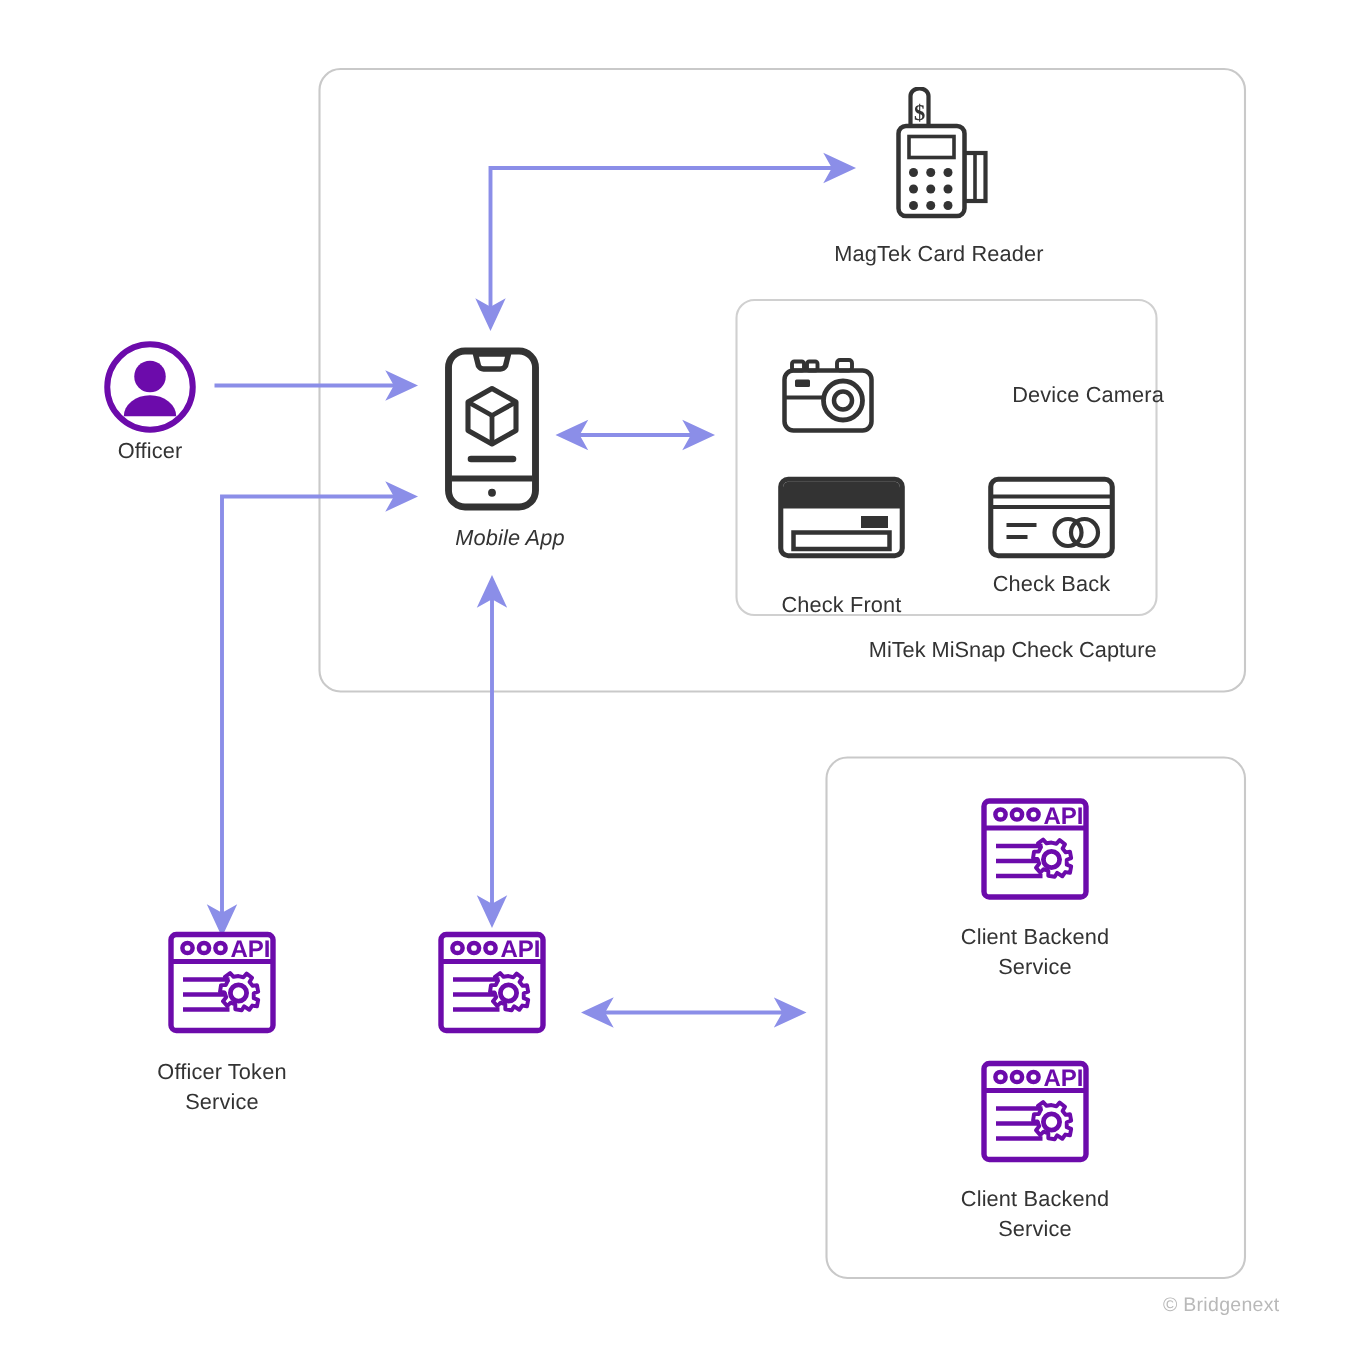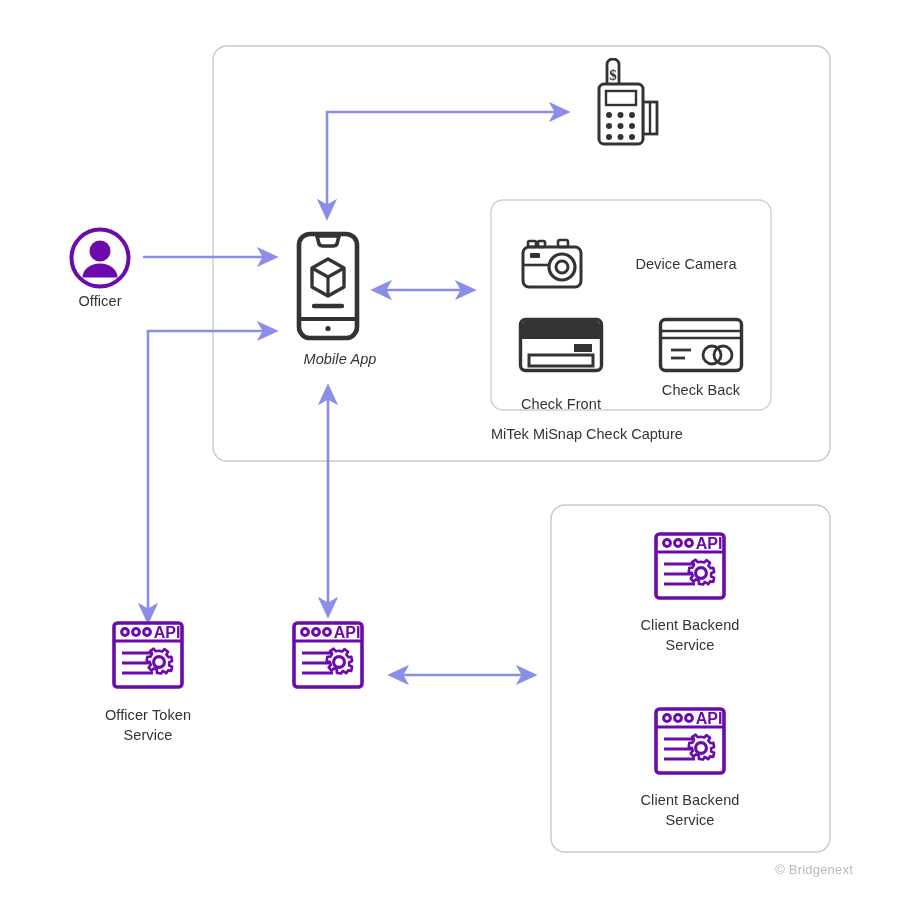--- a/index.html
+++ b/index.html
@@ -17,21 +17,21 @@
   .label{
     position:absolute;
     text-align:center;
     font-size:14.5px;
     color:#333333;
     line-height:1.35;
     white-space:pre;
     letter-spacing:.1px;
   }
   .group-label{
-    position:absolute;text-align:left;font-size:14.5px;color:#333333;white-space:pre;
+    position:absolute;text-align:right;font-size:14.5px;color:#333333;white-space:pre;
   }
   .footer{
     position:absolute;right:48px;bottom:28px;
     font-size:13px;color:#b9b9b9;letter-spacing:.2px;
   }
 </style>
 </head>
 <body>
 
 <div id="stage">
@@ -107,34 +107,35 @@
           <circle cx="46" cy="57" r="3"></circle>
         <circle cx="23" cy="68" r="3"></circle>
           <circle cx="34.5" cy="68" r="3"></circle>
           <circle cx="46" cy="68" r="3"></circle>
         <circle cx="23" cy="79" r="3"></circle>
           <circle cx="34.5" cy="79" r="3"></circle>
           <circle cx="46" cy="79" r="3"></circle>
       </g>
     </svg>
   </div>
+  <div class="label" style="left:516px;top:161px;width:220px;">MagTek Card Reader</div>
 
   <div class="node" style="left:520px;top:238px;">
     <svg width="64" height="52" viewBox="0 0 64 52">
       <rect x="8" y="3" width="8" height="6" rx="1.5" fill="none" stroke="#333" stroke-width="2.6"></rect>
       <rect x="18" y="3" width="7" height="6" rx="1.5" fill="none" stroke="#333" stroke-width="2.6"></rect>
       <rect x="38" y="2" width="10" height="7" rx="2" fill="none" stroke="#333" stroke-width="2.6"></rect>
       <rect x="3" y="9" width="58" height="40" rx="6" ry="6" fill="none" stroke="#333" stroke-width="3"></rect>
       <line x1="4" y1="27" x2="30" y2="27" stroke="#333" stroke-width="2.6"></line>
       <rect x="10" y="15" width="10" height="5" rx="1" fill="#333"></rect>
       <circle cx="42" cy="29" r="13" fill="none" stroke="#333" stroke-width="3.2"></circle>
       <circle cx="42" cy="29" r="6" fill="none" stroke="#333" stroke-width="3"></circle>
     </svg>
   </div>
-  <div class="label" style="left:596px;top:255px;width:180px;text-align:center;">Device Camera</div>
+  <div class="label" style="left:596px;top:255px;width:180px;text-align:right;">Device Camera</div>
 
   <div class="node" style="left:518px;top:317px;">
     <svg width="86" height="56" viewBox="0 0 86 56">
       <rect x="2.5" y="2.5" width="81" height="51" rx="5" ry="5" fill="#fff" stroke="#333" stroke-width="3.4"></rect>
       <path d="M4,8 a4,4 0 0 1 4,-4 L78,4 a4,4 0 0 1 4,4 L82,22 L4,22 Z" fill="#333"></path>
       <rect x="56" y="27" width="18" height="8" fill="#333"></rect>
       <rect x="11" y="38" width="64" height="11" fill="none" stroke="#333" stroke-width="3"></rect>
     </svg>
   </div>
   <div class="label" style="left:491px;top:395px;width:140px;">Check Front</div>

